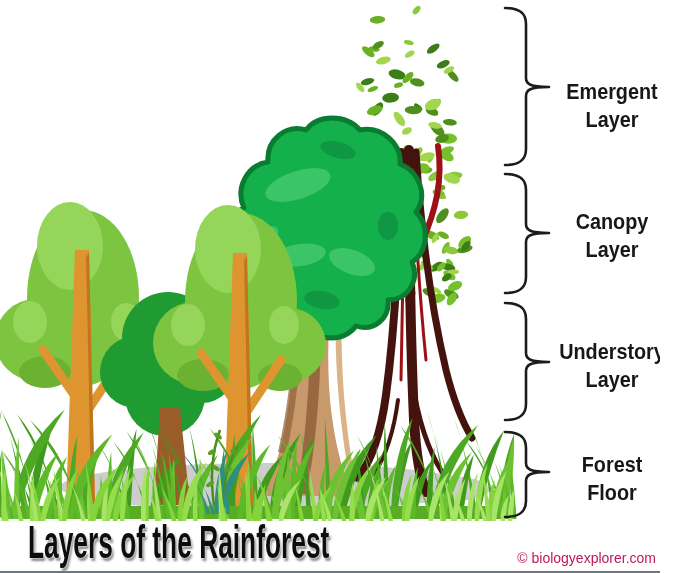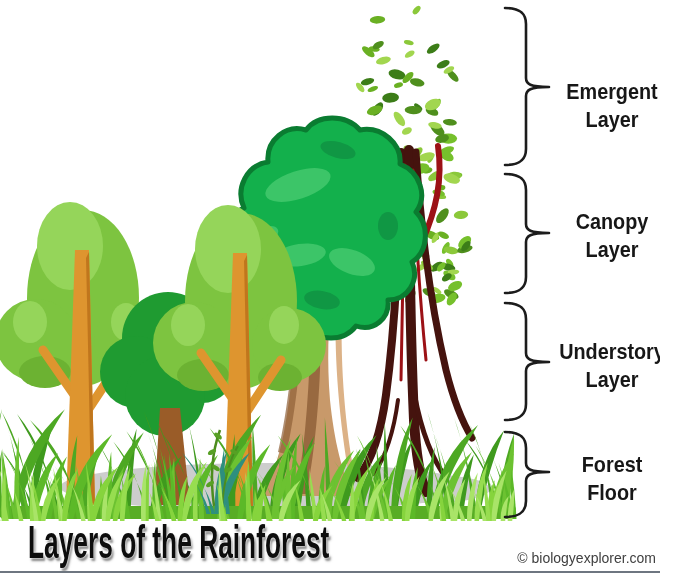--- a/index.html
+++ b/index.html
@@ -33,21 +33,21 @@
   .lbl-understory{top:338px;} .lbl-forest{top:451px;}
   
   .main-title{
     position:absolute;left:28px;top:518px;
     font-size:47px;line-height:48px;font-weight:bold;color:#0d0d0d;
     white-space:nowrap;transform:scaleX(.56);transform-origin:left center;
     text-shadow:0 0 2px #fff,0 0 3px #fff,3px 3px 3px rgba(110,110,110,.85);
     letter-spacing:0px;
   }
   .watermark{
-    position:absolute;right:4px;bottom:5px;font-size:14px;color:#404040;
+    position:absolute;right:4px;bottom:5px;font-size:14px;color:#be185d;
   }
 </style>
 </head>
 <body>
 
 <div class="stage">
 
   <svg width="700" height="573" viewBox="0 0 700 573">
     <defs>
       <g id="lightTree">

